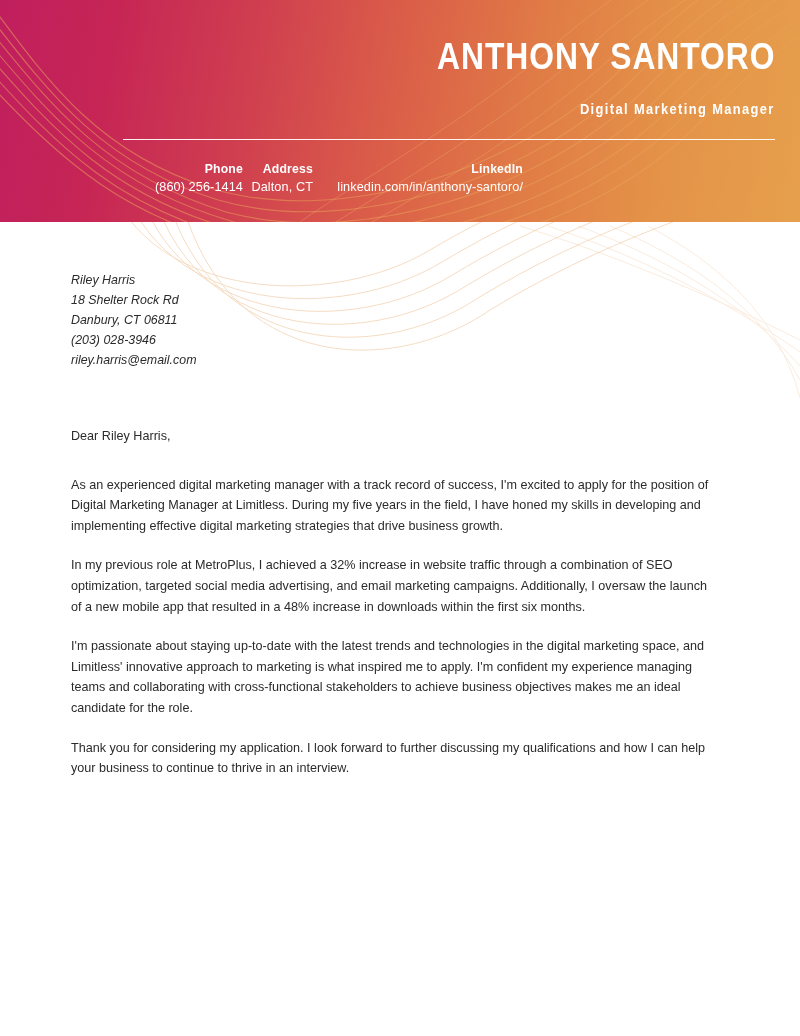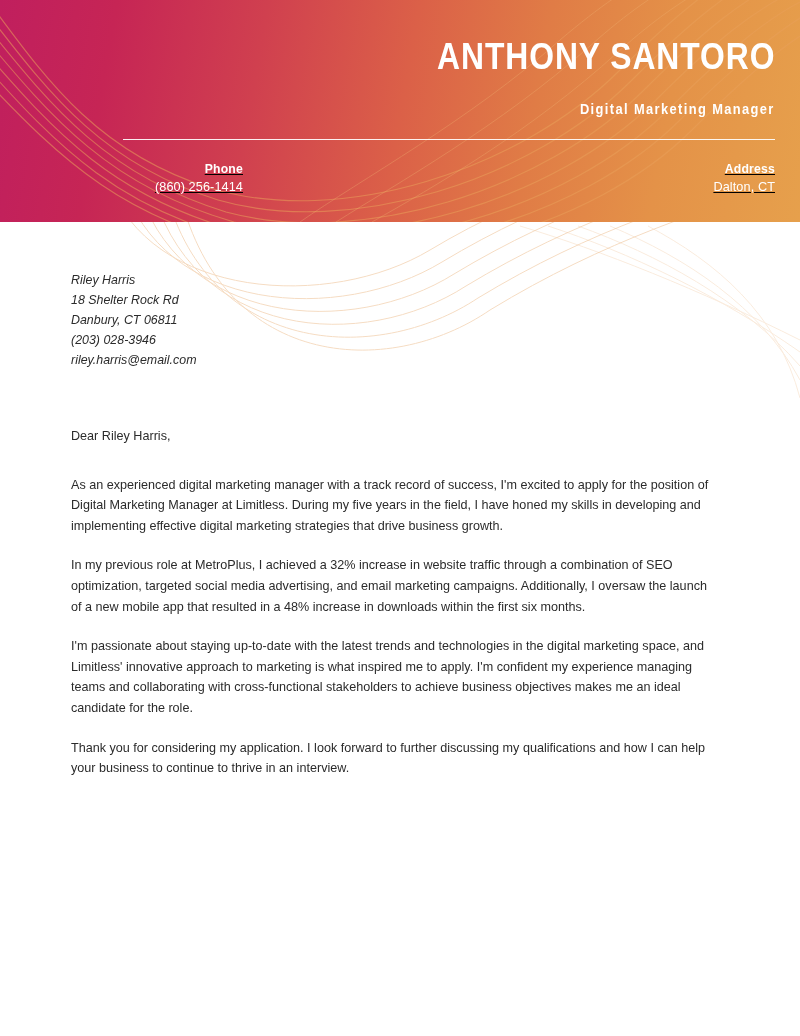--- a/index.html
+++ b/index.html
@@ -112,23 +112,21 @@
     background: #ffffff;
     opacity: 0.92;
   }
 
   .contact-row {
     position: absolute;
     left: 123px;
     right: 25px;
     top: 160px;
     display: flex;
-    justify-content: space-between;
     align-items: flex-start;
-    text-decoration: underline;
   }
 
   .contact-col {
     text-align: right;
     color: #ffffff;
     line-height: 1.38;
   }
 
   .contact-col.phone   { min-width: 120px; }
   .contact-col.address { min-width: 70px; }
@@ -275,20 +273,24 @@
 
       <div class="contact-row">
         <div class="contact-col phone">
           <span class="contact-label">Phone</span>
           <span class="contact-value">(860) 256-1414</span>
         </div>
         <div class="contact-col address">
           <span class="contact-label">Address</span>
           <span class="contact-value">Dalton, CT</span>
         </div>
+        <div class="contact-col linkedin">
+          <span class="contact-label">LinkedIn</span>
+          <span class="contact-value">linkedin.com/in/anthony-santoro/</span>
+        </div>
       </div>
     </div>
   </header>
 
   <div class="body-area">
 
     <address class="recipient">
       <div>Riley Harris</div>
       <div>18 Shelter Rock Rd</div>
       <div>Danbury, CT 06811</div>

